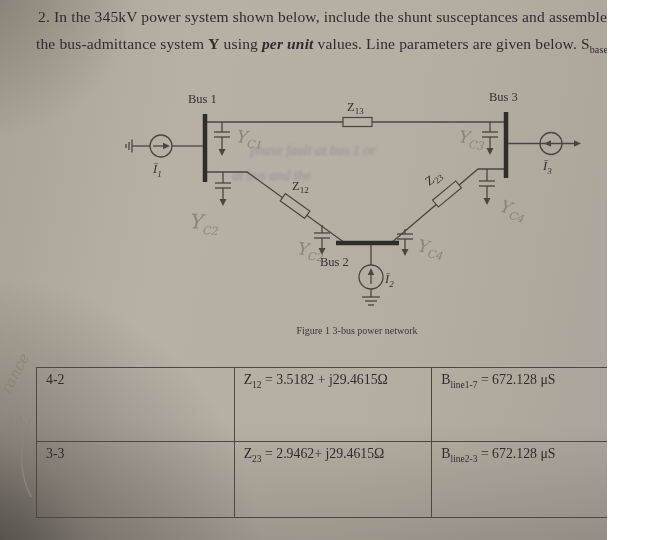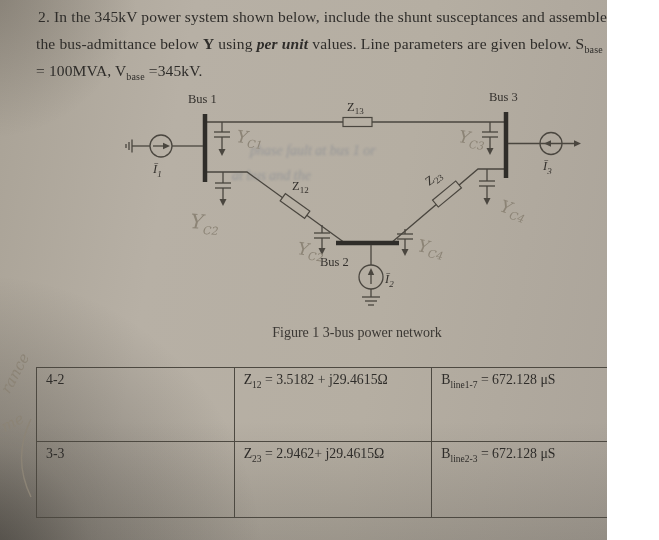--- a/index.html
+++ b/index.html
@@ -12,21 +12,21 @@
       radial-gradient(circle at -4% 104%, rgba(30,28,25,0.62) 0%, rgba(30,28,25,0.28) 14%, rgba(30,28,25,0) 34%),
       radial-gradient(circle at -2% -2%, rgba(55,50,44,0.30) 0%, rgba(55,50,44,0) 18%),
       linear-gradient(180deg, rgba(0,0,0,0) 78%, rgba(40,38,34,0.18) 100%),
       linear-gradient(100deg, #a9a296 0%, #b7b0a5 28%, #b5aea2 62%, #aba49a 100%);
     color:#33312d;
   }
   .pline{position:absolute;font-size:15.5px;letter-spacing:0.15px;color:#2f2d2a;white-space:nowrap;}
   .pline sub{font-size:10px;}
   .pline b{font-weight:bold;}
   .caption{position:absolute;left:207px;top:325px;width:300px;text-align:center;
-           font-size:14px;color:#3a3733;}
+           font-size:10px;color:#3a3733;}
   svg.diag{position:absolute;left:0;top:0;}
   .wire{stroke:#4a463f;stroke-width:1.3;fill:none;}
   .busbar{stroke:#2f2d29;stroke-width:4.5;}
   .comp{stroke:#4a463f;stroke-width:1.2;fill:#b6afa3;}
   .fillarrow{fill:#4a463f;stroke:none;}
   .lbl{font-family:"Liberation Serif",serif;font-size:12.5px;fill:#34312d;}
   .lbl .sub{font-size:9px;}
   .ital{font-style:italic;}
   .hand{font-family:"DejaVu Serif",serif;font-style:italic;fill:#8c8476;font-size:17px;}
   .hand .sub{font-size:11px;}
@@ -51,24 +51,21 @@
 </head>
 <body>
 
 <div class="page">
 
   <div class="ghost" style="left:250px;top:143px;">phase fault at bus 1 or</div>
   <div class="ghost" style="left:232px;top:168px;">at bus and the</div>
 
   <div class="pline" style="left:38px;top:8px;">2. In the 345kV power system shown below, include the shunt susceptances and assemble</div>
   <div class="pline" style="left:36px;top:35px;">
-    <span>the bus-admittance below </span><b>Y</b><span> using </span><b><i>per unit</i></b><span> values. Line parameters are given below. S</span><sub>base</sub>
-  </div>
-  <div class="pline" style="left:36px;top:62px;">
-    <span>= 100MVA, V</span><sub>base</sub><span> =345kV.</span>
+    <span>the bus-admittance system </span><b>Y</b><span> using </span><b><i>per unit</i></b><span> values. Line parameters are given below. S</span><sub>base</sub>
   </div>
 
   <svg class="diag" width="659" height="540" viewBox="0 0 659 540">
 
     <g>
       <line class="wire" x1="207" y1="122" x2="504" y2="122"></line>
     </g>
     <g>
       <polyline class="wire" points="207,172 247,172 345,243"></polyline>
     </g>

